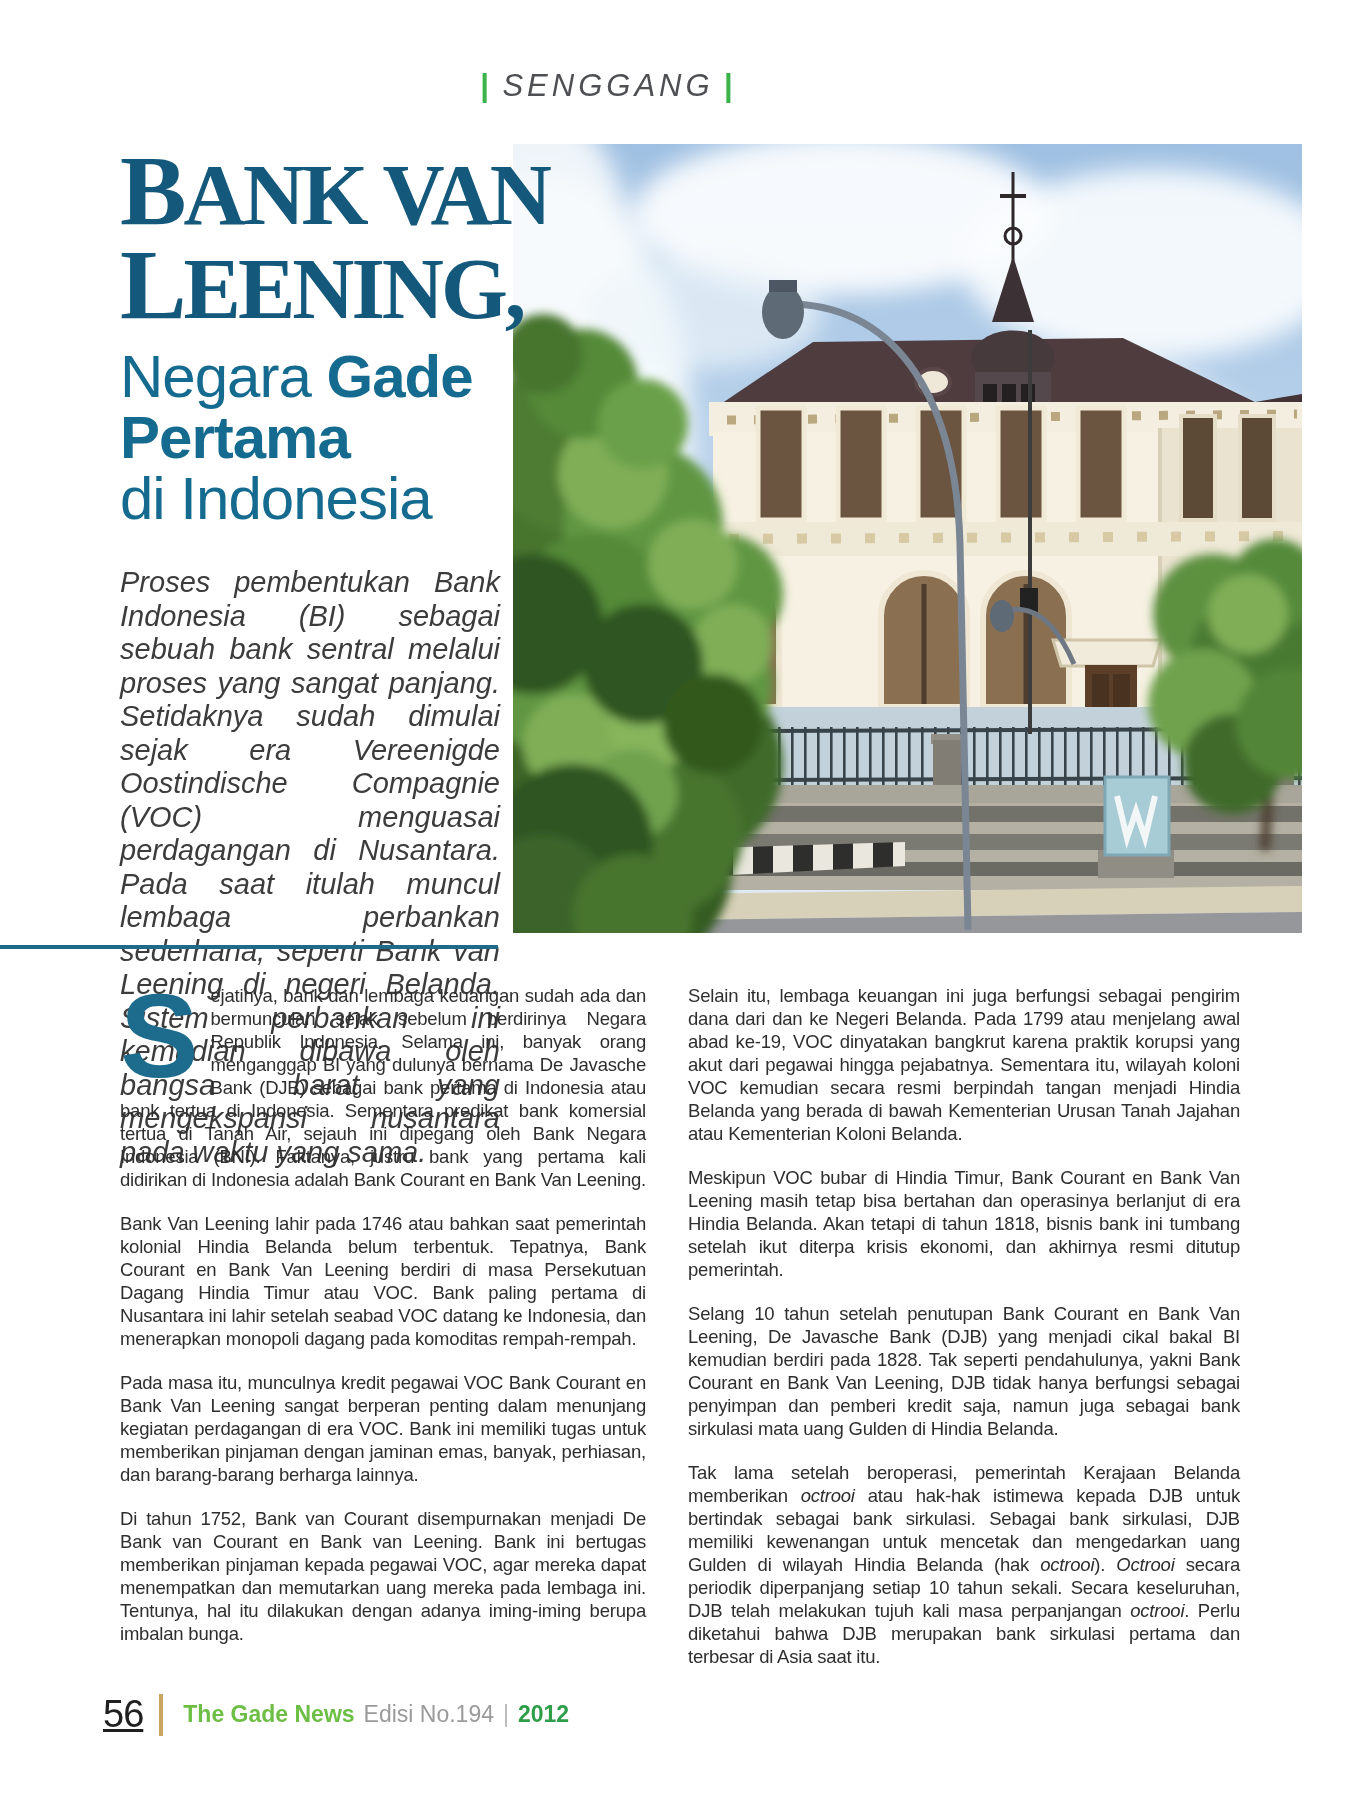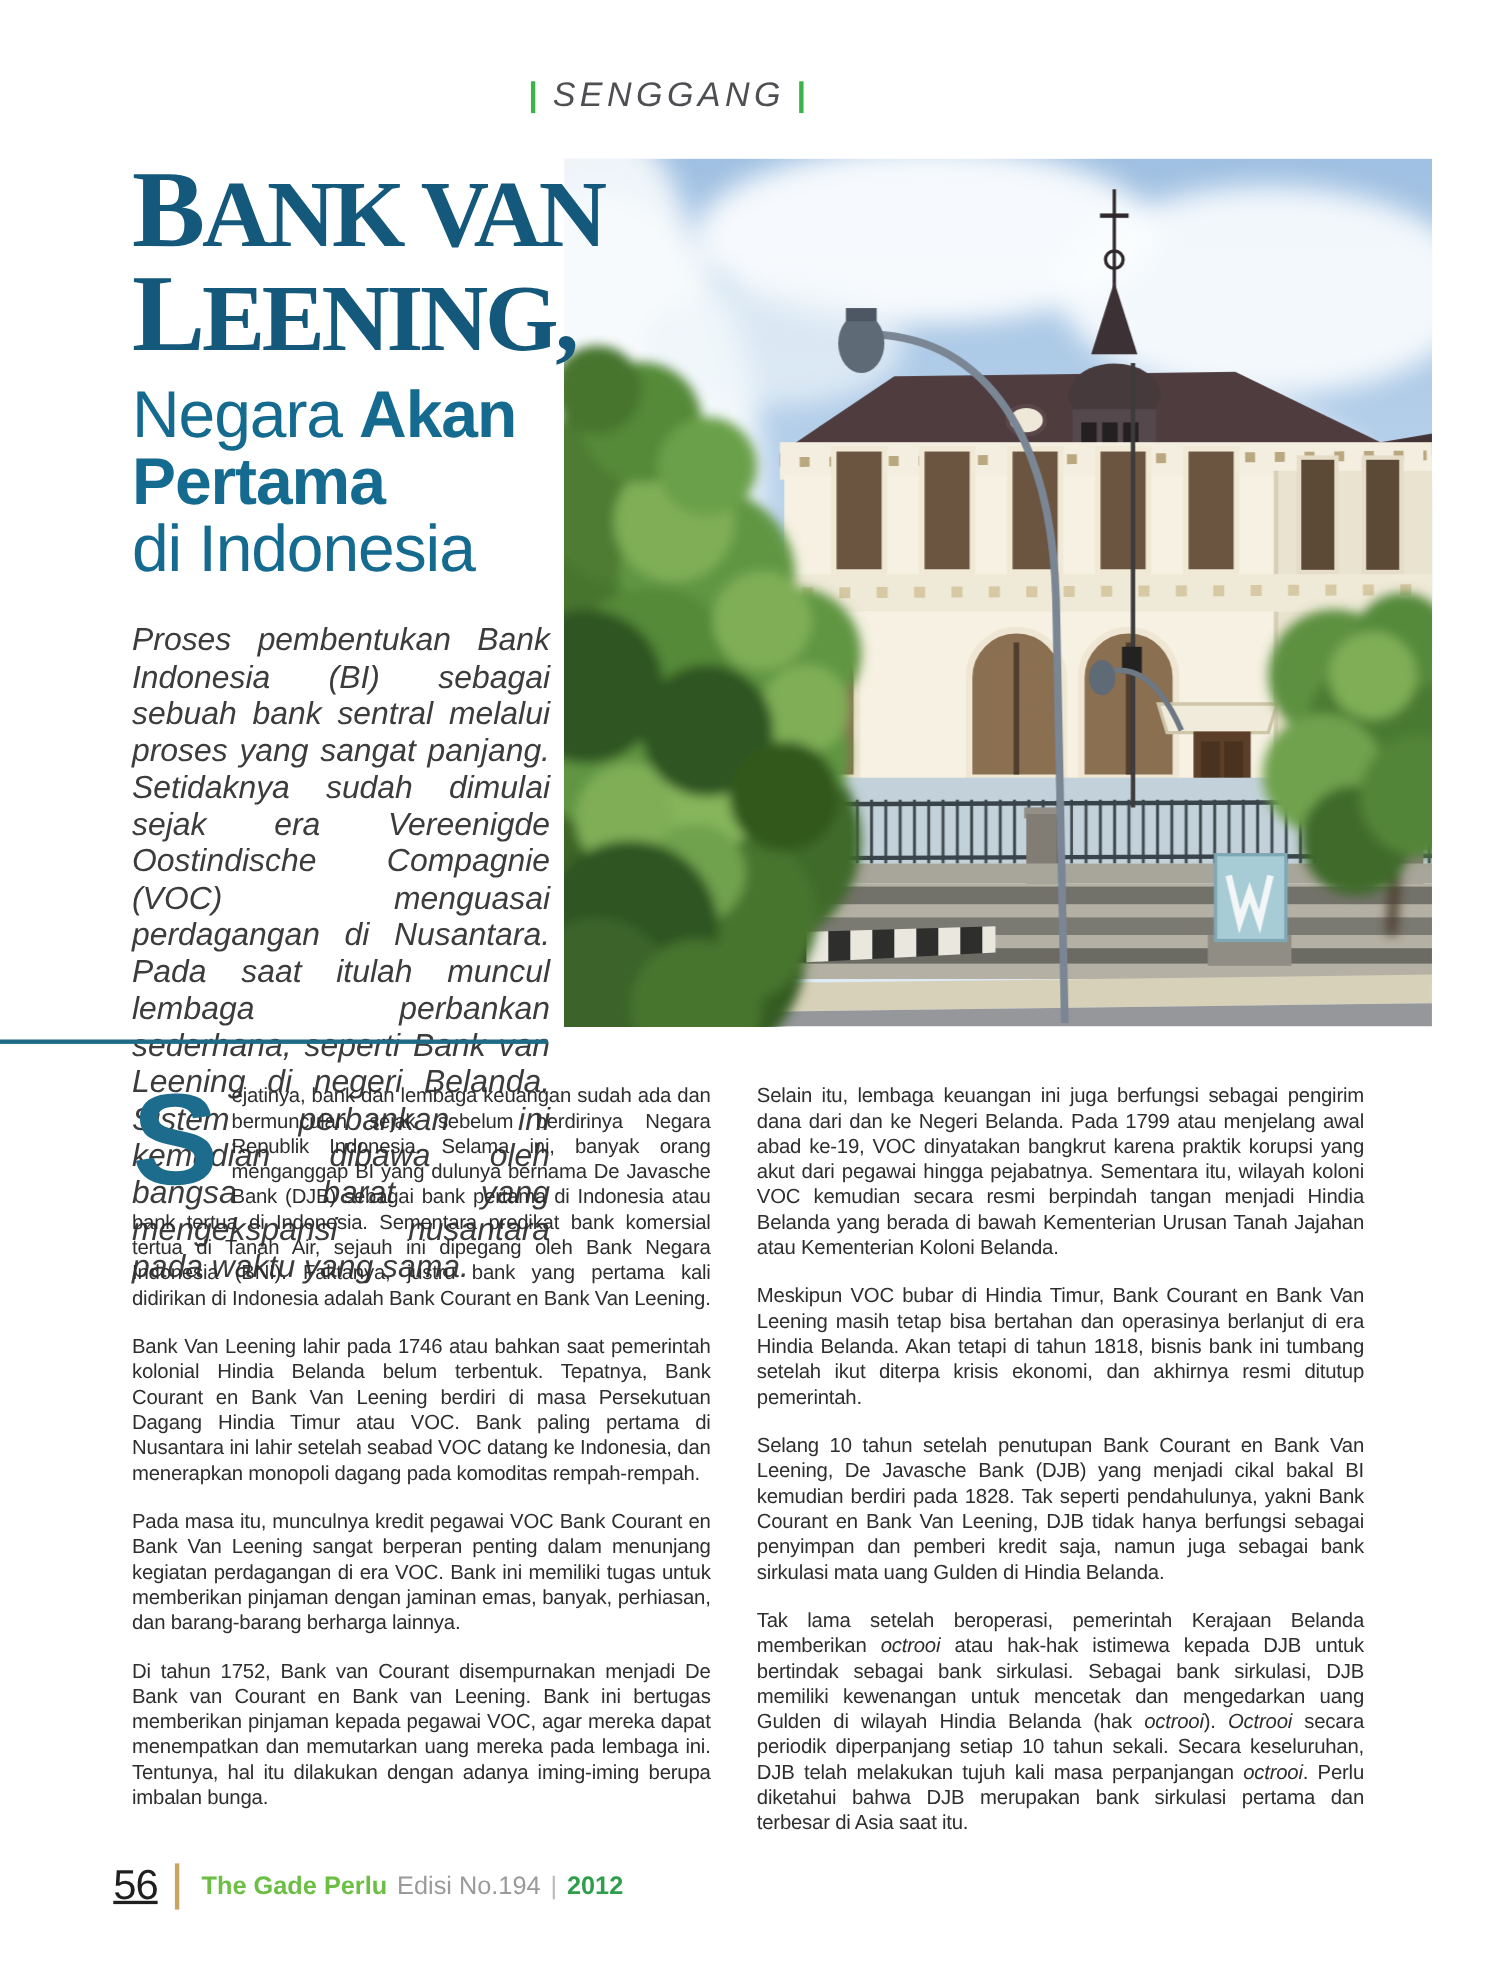--- a/index.html
+++ b/index.html
@@ -233,21 +233,21 @@
         <circle cx="778" cy="580" r="55" fill="#528538"></circle>
     <circle cx="735" cy="470" r="40" fill="#7fae57"></circle>
   </g>
 </svg>
 </div>
 
 <div class="title-block">
   <div class="serif-line">BANK VAN</div>
   <div class="serif-line">LEENING,</div>
   <div class="subtitle">
-    <div><span>Negara </span><span class="bold">Akan</span></div>
+    <div><span>Negara </span><span class="bold">Gade</span></div>
     <div class="bold">Pertama</div>
     <div>di Indonesia</div>
   </div>
 </div>
 
 <div class="intro">Proses pembentukan Bank Indonesia (BI) sebagai sebuah bank sentral melalui proses yang sangat panjang. Setidaknya sudah dimulai sejak era Vereenigde Oostindische Compagnie (VOC) menguasai perdagangan di Nusantara. Pada saat itulah muncul lembaga perbankan sederhana, seperti Bank van Leening di negeri Belanda. Sistem perbankan ini kemudian dibawa oleh bangsa barat yang mengekspansi nusantara pada waktu yang sama.</div>
 
 <div class="rule"></div>
 
 <div class="col col-1">
@@ -260,18 +260,18 @@
     <p>Selain itu, lembaga keuangan ini juga berfungsi sebagai pengirim dana dari dan ke Negeri Belanda. Pada 1799 atau menjelang awal abad ke-19, VOC dinyatakan bangkrut karena praktik korupsi yang akut dari pegawai hingga pejabatnya. Sementara itu, wilayah koloni VOC kemudian secara resmi berpindah tangan menjadi Hindia Belanda yang berada di bawah Kementerian Urusan Tanah Jajahan atau Kementerian Koloni Belanda.</p>
     <p>Meskipun VOC bubar di Hindia Timur, Bank Courant en Bank Van Leening masih tetap bisa bertahan dan operasinya berlanjut di era Hindia Belanda. Akan tetapi di tahun 1818, bisnis bank ini tumbang setelah ikut diterpa krisis ekonomi, dan akhirnya resmi ditutup pemerintah.</p>
     <p>Selang 10 tahun setelah penutupan Bank Courant en Bank Van Leening, De Javasche Bank (DJB) yang menjadi cikal bakal BI kemudian berdiri pada 1828. Tak seperti pendahulunya, yakni Bank Courant en Bank Van Leening, DJB tidak hanya berfungsi sebagai penyimpan dan pemberi kredit saja, namun juga sebagai bank sirkulasi mata uang Gulden di Hindia Belanda.</p>
     <p>Tak lama setelah beroperasi, pemerintah Kerajaan Belanda memberikan <i>octrooi</i> atau hak-hak istimewa kepada DJB untuk bertindak sebagai bank sirkulasi. Sebagai bank sirkulasi, DJB memiliki kewenangan untuk mencetak dan mengedarkan uang Gulden di wilayah Hindia Belanda (hak <i>octrooi</i>). <i>Octrooi</i> secara periodik diperpanjang setiap 10 tahun sekali. Secara keseluruhan, DJB telah melakukan tujuh kali masa perpanjangan <i>octrooi</i>. Perlu diketahui bahwa DJB merupakan bank sirkulasi pertama dan terbesar di Asia saat itu.</p>
   </div>
 
 <div class="footer">
   <span class="page-num">56</span>
   <span class="footer-bar"></span>
   <span class="footer-text">
-    <span class="mag-name">The Gade Perlu</span>
+    <span class="mag-name">The Gade News</span>
     <span>Edisi No.194</span>
     <span class="footer-sep">|</span>
     <span class="mag-year">2012</span>
   </span>
 </div>
 
 </body></html>

